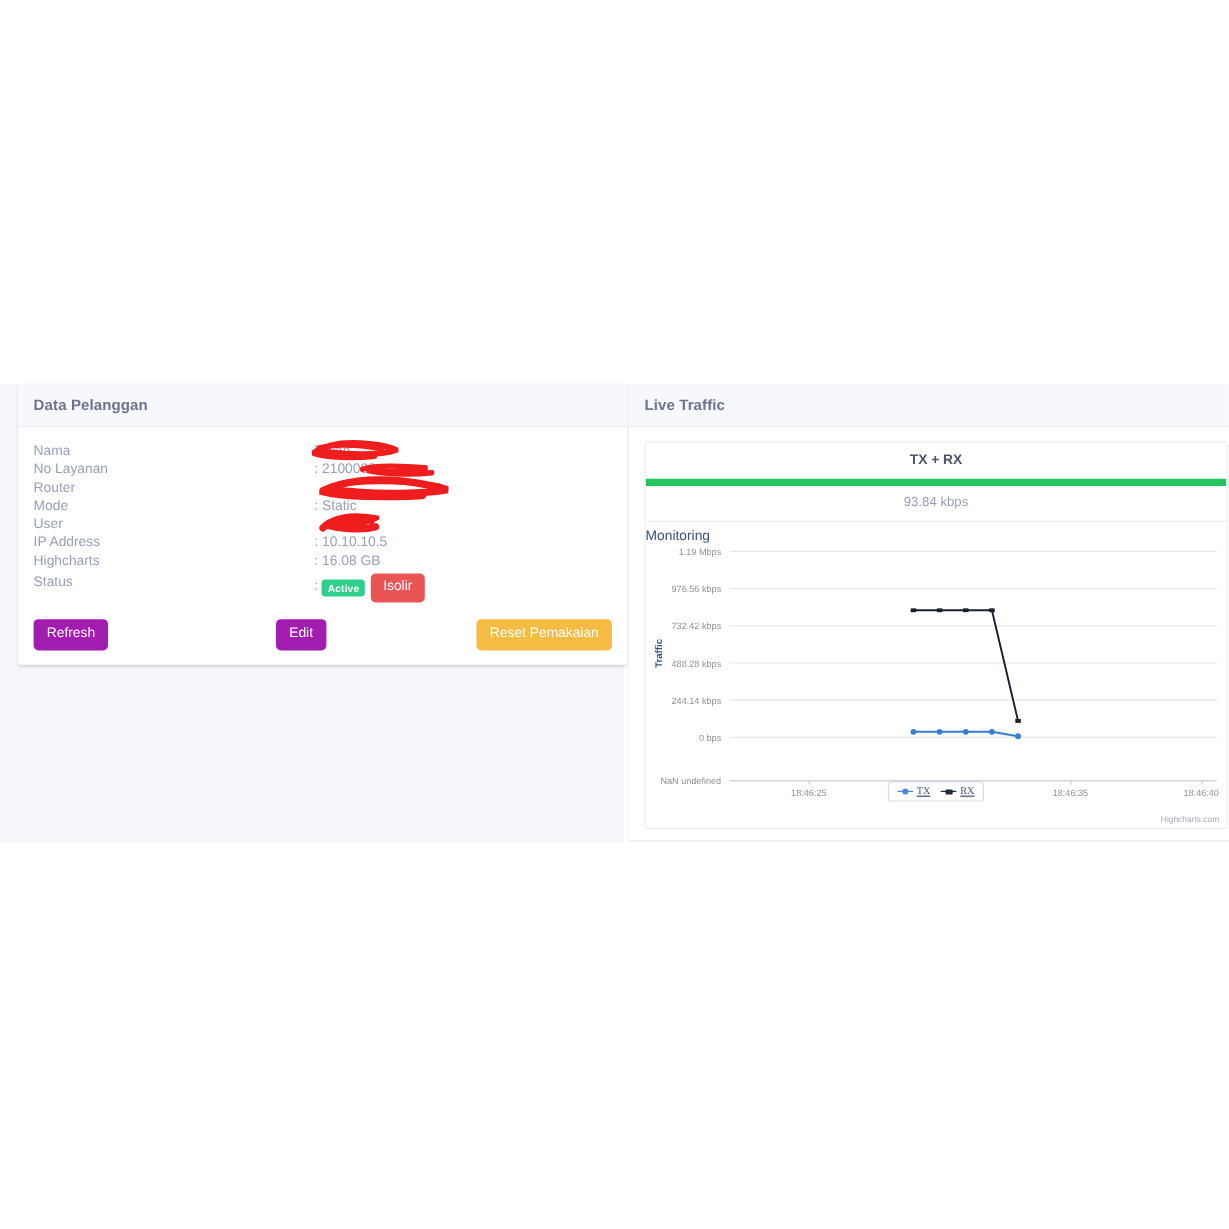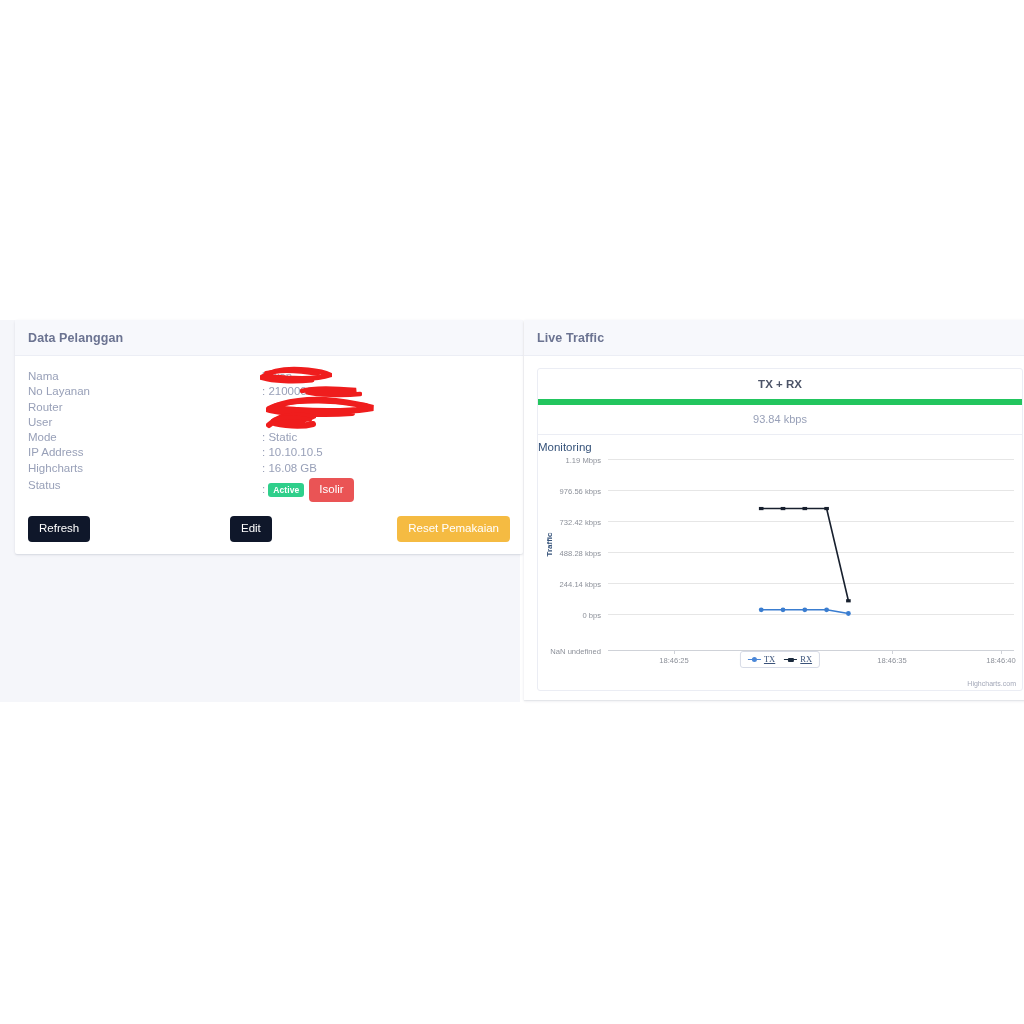--- a/index.html
+++ b/index.html
@@ -86,21 +86,21 @@
     padding: 10px 13px 14px 13px;
     position: relative;
     height: 46px;
   }
   .btn {
     border: none; border-radius: 4px; color: #fff;
     font-size: 11.5px; line-height: 13px;
     padding: 6px 11px 7px 11px; cursor: pointer;
     font-family: "Liberation Sans", sans-serif;
   }
-  .btn-primary { background: #0f172a; }
+  .btn-primary { background: #a21caf; }
   .btn-warning { background: #f5bb42; }
   .btn-refresh { position: absolute; left: 13px; }
   .btn-edit { position: absolute; left: 215px; }
   .btn-reset { position: absolute; right: 13px; }
 
   
   .card-right {
     position: absolute; left: 524px; top: 320px;
     width: 512px; height: 380px;
     background: #ffffff;
@@ -215,34 +215,34 @@
                 <span class="redact" style="left:4px; top:-5px;">
                   <svg width="110" height="22" viewBox="0 0 110 22">
                     <path d="M3 14 C18 6, 44 3, 70 6 C86 8, 100 11, 107 13 C92 16, 60 17, 32 15 C18 14, 8 13, 4 15 C20 19, 56 20, 86 18" stroke="#ef1d1d" stroke-width="6" fill="none" stroke-linecap="round"></path>
                     <path d="M10 10 C34 5, 70 6, 100 10" stroke="#ef1d1d" stroke-width="4" fill="none" stroke-linecap="round"></path>
                   </svg>
                 </span>
               </td>
             </tr>
 
             <tr>
+              <td class="info-label">Mode</td>
+              <td class="info-value val-col">: Static</td>
+            </tr>
+
+            <tr>
               <td class="info-label">User</td>
               <td class="info-value val-col">
                 <span class="redact" style="left:4px; top:-4px;">
                   <svg width="50" height="20" viewBox="0 0 50 20">
                     <path d="M3 14 C12 5, 28 3, 45 6 C36 10, 18 12, 5 11 C16 15, 36 16, 47 13" stroke="#ef1d1d" stroke-width="6" fill="none" stroke-linecap="round"></path>
                     <path d="M8 9 C20 5, 36 6, 44 9" stroke="#ef1d1d" stroke-width="4" fill="none" stroke-linecap="round"></path>
                   </svg>
                 </span>
               </td>
-            </tr>
-
-            <tr>
-              <td class="info-label">Mode</td>
-              <td class="info-value val-col">: Static</td>
             </tr>
 
             <tr>
               <td class="info-label">IP Address</td>
               <td class="info-value val-col">: 10.10.10.5</td>
             </tr>
 
             <tr>
               <td class="info-label">Highcharts</td>
               <td class="info-value val-col">: 16.08 GB</td>

